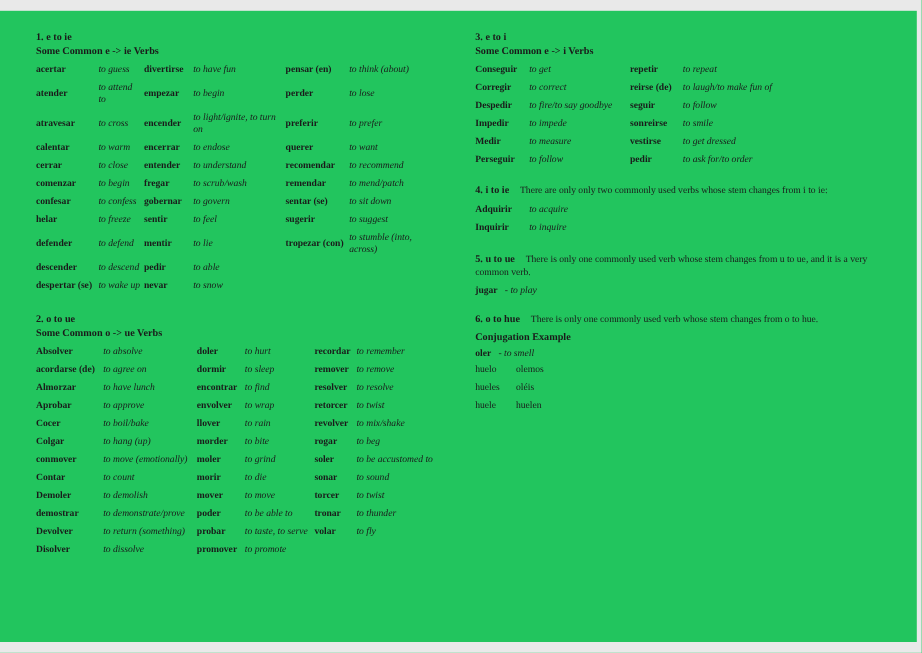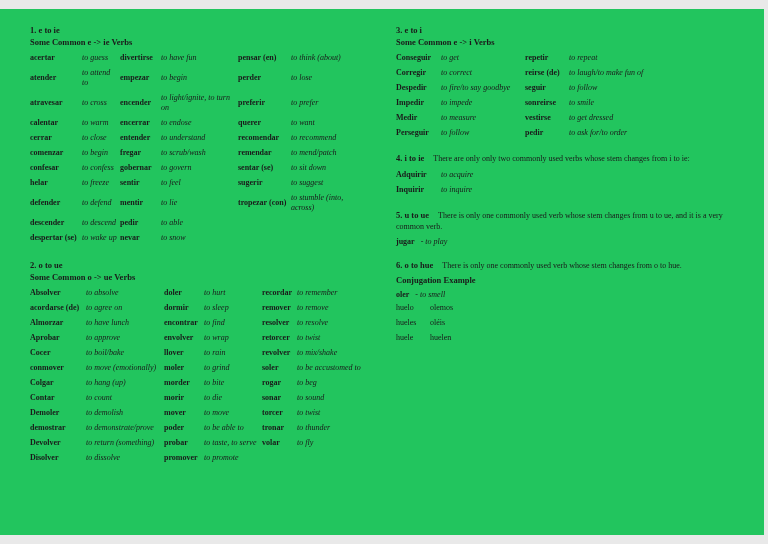--- a/index.html
+++ b/index.html
@@ -196,36 +196,36 @@
           </tr>
           <tr>
             <td class="verb">Cocer</td>
             <td class="meaning">to boil/bake</td>
             <td class="verb">llover</td>
             <td class="meaning">to rain</td>
             <td class="verb">revolver</td>
             <td class="meaning">to mix/shake</td>
           </tr>
           <tr>
+            <td class="verb">Colgar</td>
+            <td class="meaning">to hang (up)</td>
+            <td class="verb">morder</td>
+            <td class="meaning">to bite</td>
+            <td class="verb">rogar</td>
+            <td class="meaning">to beg</td>
+          </tr>
+          <tr>
             <td class="verb">conmover</td>
             <td class="meaning">to move (emotionally)</td>
             <td class="verb">moler</td>
             <td class="meaning">to grind</td>
             <td class="verb">soler</td>
             <td class="meaning">to be accustomed to</td>
           </tr>
           <tr>
-            <td class="verb">Colgar</td>
-            <td class="meaning">to hang (up)</td>
-            <td class="verb">morder</td>
-            <td class="meaning">to bite</td>
-            <td class="verb">rogar</td>
-            <td class="meaning">to beg</td>
-          </tr>
-          <tr>
             <td class="verb">Contar</td>
             <td class="meaning">to count</td>
             <td class="verb">morir</td>
             <td class="meaning">to die</td>
             <td class="verb">sonar</td>
             <td class="meaning">to sound</td>
           </tr>
           <tr>
             <td class="verb">Demoler</td>
             <td class="meaning">to demolish</td>

